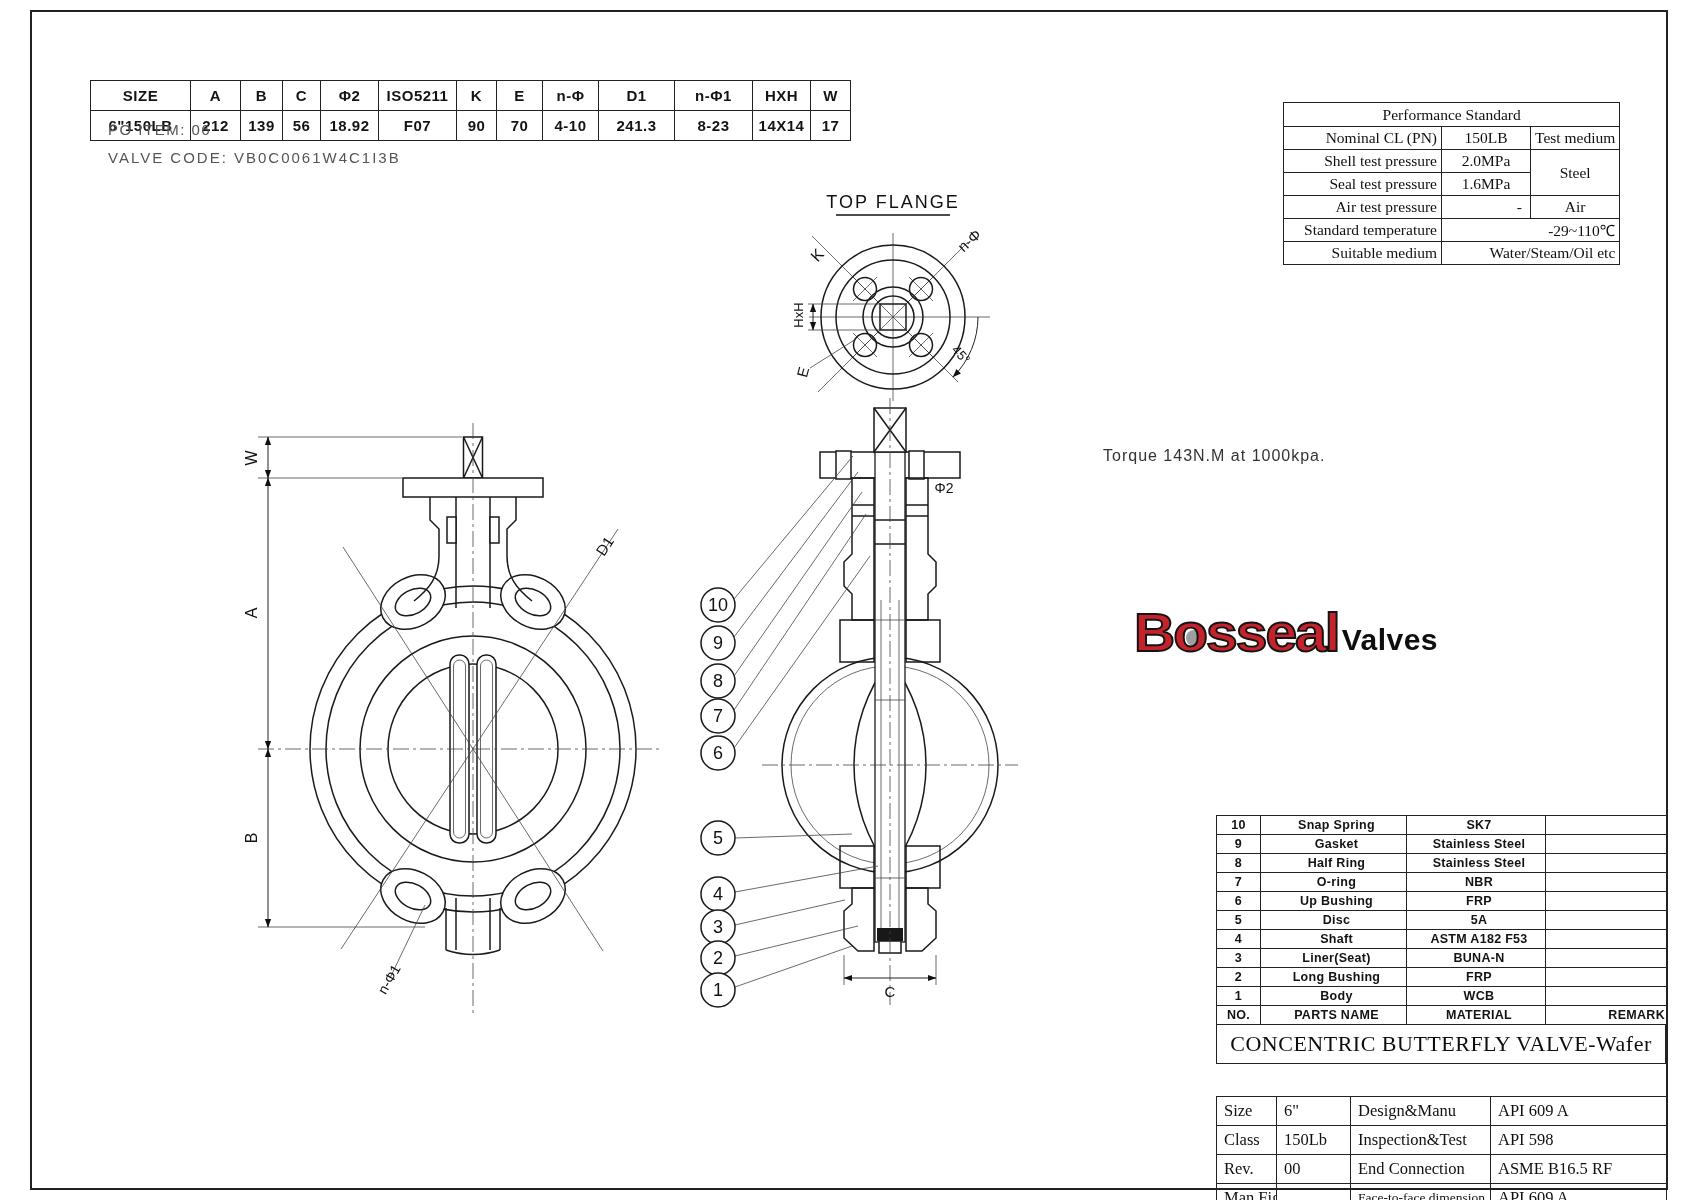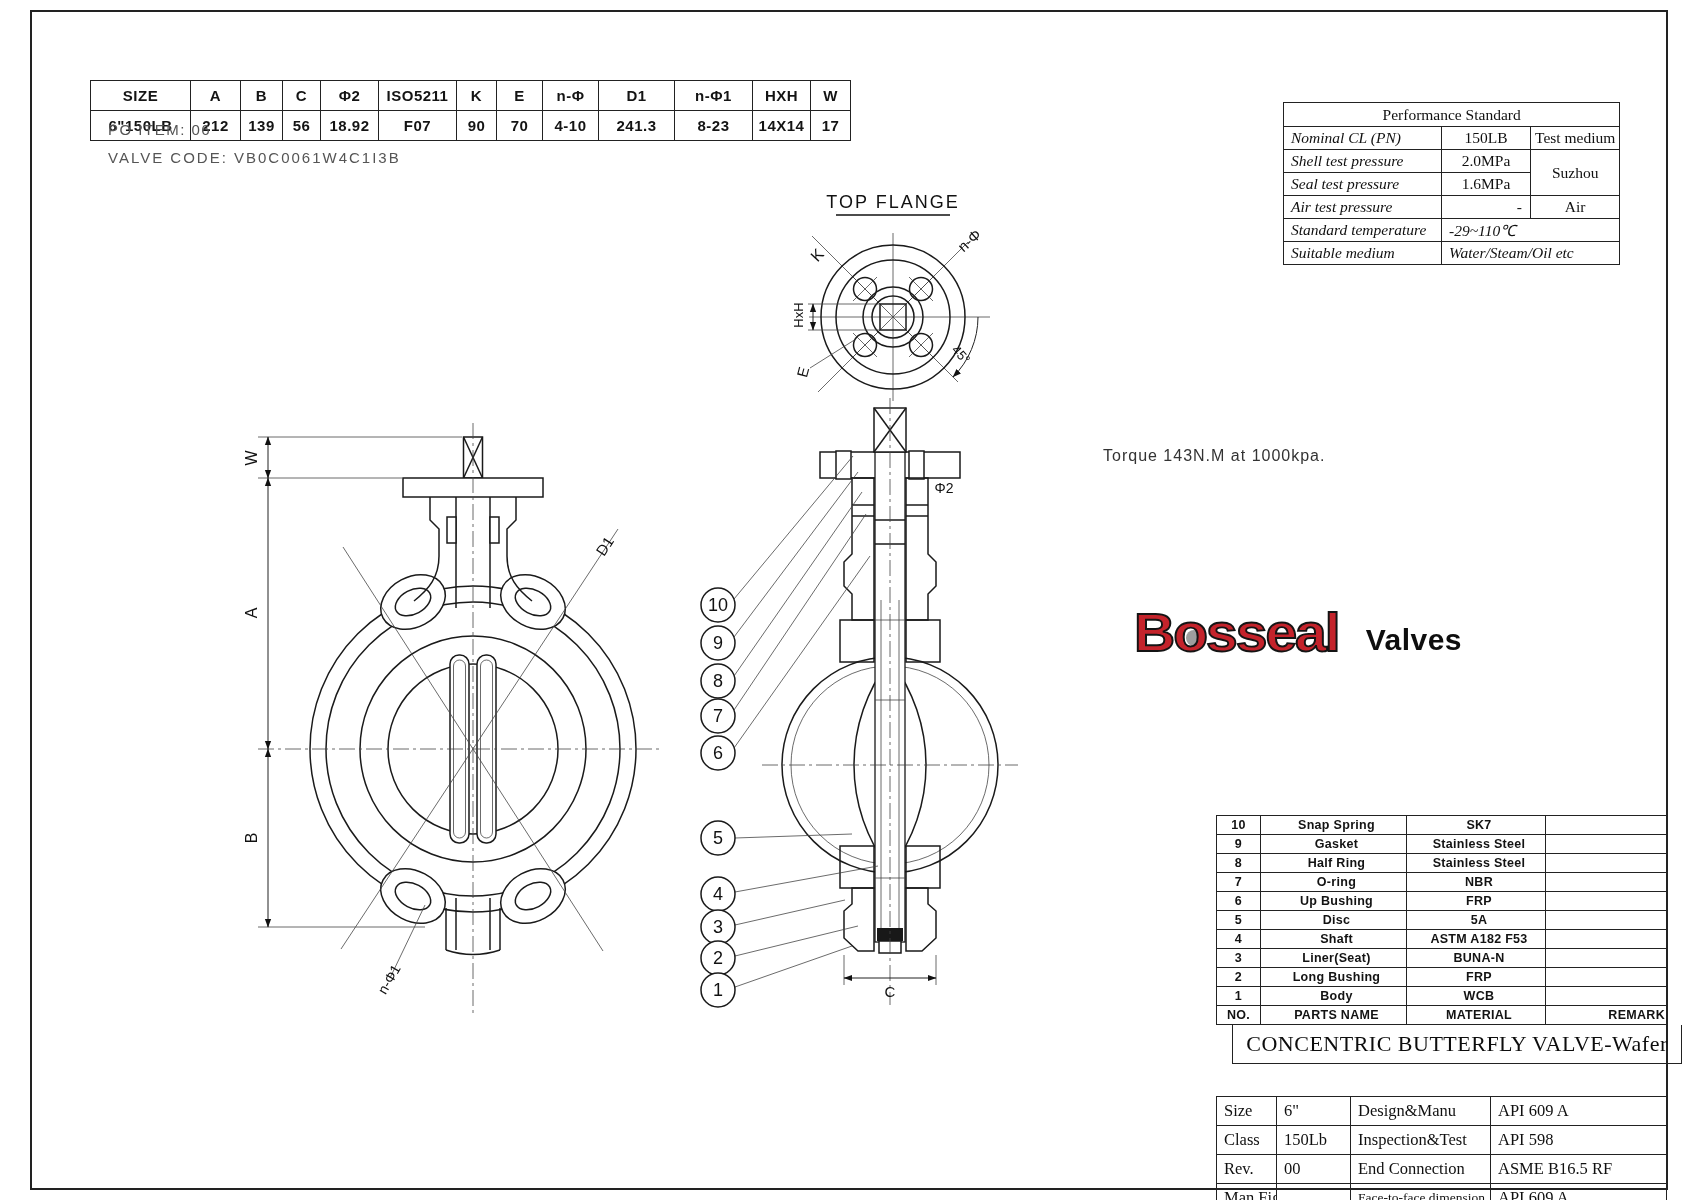--- a/index.html
+++ b/index.html
@@ -10,46 +10,46 @@
   td{border:1px solid #222;overflow:hidden;white-space:nowrap;}
 
   
   .dimtab{position:absolute;left:90px;top:48px;font-family:"Liberation Sans",sans-serif;}
   .dimtab td{text-align:center;font-size:15px;font-weight:600;letter-spacing:.5px;height:27px;color:#141414;}
 
   
   .perftab{position:absolute;left:1283px;top:70px;font-family:"Liberation Serif",serif;}
   .perftab td{font-size:15.5px;height:22px;color:#101010;padding:0 4px;}
   .perftab .ttl{text-align:center;height:23px;}
-  .perftab .lab{text-align:left;padding-left:7px;font-style:italic;}
+  .perftab .lab{text-align:right;padding-left:7px;}
   .perftab .val{text-align:center;}
   .perftab .valr{text-align:right;padding-right:8px;}
 
   
   .po-item{position:absolute;left:108px;top:121px;font-size:15px;letter-spacing:1.5px;color:#555;}
   .valve-code{position:absolute;left:108px;top:149px;font-size:15px;letter-spacing:2px;color:#555;}
   .torque{position:absolute;left:1103px;top:447px;font-size:16px;letter-spacing:1px;color:#333;}
 
   
   .logo{position:absolute;left:1134px;top:604px;width:340px;height:68px;}
   .logo-dot{position:absolute;left:52px;top:26px;width:16px;height:16px;border-radius:50%;background:#9e9e9e;}
-  .logo-line{position:absolute;left:0;top:0;display:flex;align-items:flex-end;gap:24px;}
+  .logo-line{position:absolute;left:0;top:0;display:flex;align-items:flex-end;}
   .brand{font-size:57px;font-weight:900;line-height:1;color:#c4232b;letter-spacing:-2px;
          -webkit-text-stroke:2px #141414;transform:scaleY(.95);position:relative;}
   .suffix{font-size:30px;font-weight:800;color:#0e0e0e;letter-spacing:.5px;margin-left:3px;margin-bottom:4px;position:relative;}
 
   
   .tb{position:absolute;left:1216px;top:783px;width:450px;}
   .partstab{width:450px;font-family:"Liberation Sans",sans-serif;}
   .partstab td{font-size:12.5px;font-weight:700;height:16px;color:#131313;letter-spacing:.3px;}
   .partstab .cno{text-align:center;}
   .partstab .cnm,.partstab .cmt{text-align:center;padding-left:7px;}
   .partstab .crk{text-align:right;}
   .dtitle{width:448px;height:38px;border:1px solid #222;border-top:none;display:flex;align-items:center;justify-content:center;
-          font-family:"Liberation Serif",serif;font-size:22px;letter-spacing:.5px;color:#0d0d0d;margin-left:16px;}
+          font-family:"Liberation Serif",serif;font-size:22px;letter-spacing:.5px;color:#0d0d0d;}
   .infotab{width:450px;font-family:"Liberation Serif",serif;}
   .infotab td{font-size:16.5px;height:26px;padding-left:7px;color:#101010;}
   .infotab .small{font-size:13.5px;}
   .company{width:448px;height:48px;border:1px solid #222;border-top:none;display:flex;align-items:center;justify-content:center;
            font-size:27px;color:#151515;font-family:"Liberation Sans",sans-serif;}
 
   
   .canvas{position:absolute;left:0;top:0;}
   .ln{stroke:#1a1a1a;stroke-width:1.5;fill:none;}
   .lnf{stroke:#1a1a1a;stroke-width:1.5;fill:#fff;}
@@ -333,21 +333,21 @@
           <td class="ttl" colspan="3">Performance Standard</td>
         </tr>
     <tr>
       <td class="lab">Nominal CL (PN)</td>
       <td class="val">150LB</td>
       <td class="val">Test medium</td>
     </tr>
     <tr>
       <td class="lab">Shell test pressure</td>
       <td class="val">2.0MPa</td>
-      <td class="val" rowspan="2">Suzhou</td>
+      <td class="val" rowspan="2">Steel</td>
     </tr>
     <tr>
       <td class="lab">Seal test pressure</td>
       <td class="val">1.6MPa</td>
     </tr>
     <tr>
       <td class="lab">Air test pressure</td>
       <td class="valr">-</td>
       <td class="val">Air</td>
     </tr>

